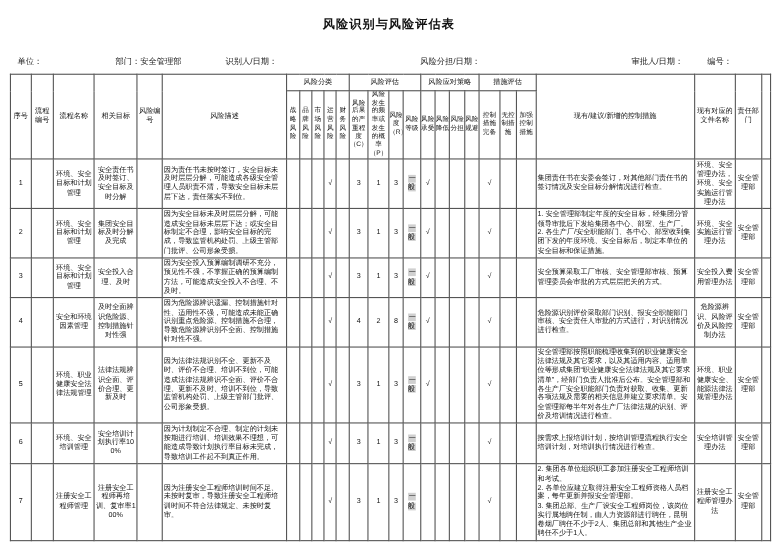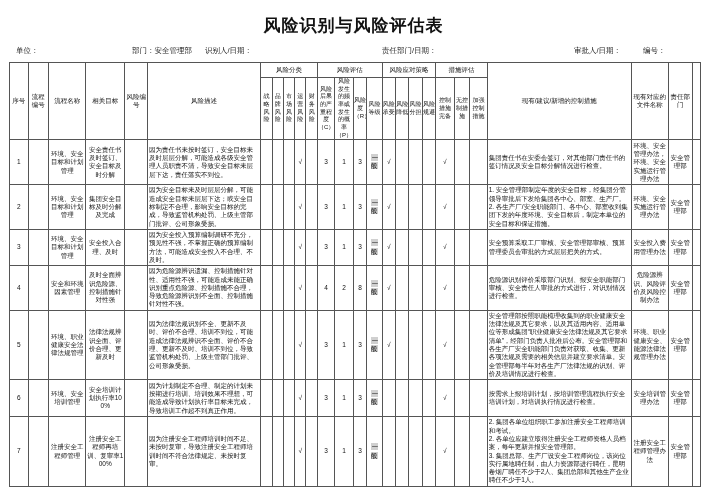--- a/index.html
+++ b/index.html
@@ -1,19 +1,19 @@
 <!DOCTYPE html>
 <html><head>
 <meta charset="utf-8">
 <style>
   html,body{margin:0;padding:0;background:#fff;}
   .page{position:relative;width:707px;height:500px;background:#fff;overflow:hidden;
         font-family:"Liberation Sans",sans-serif;color:#111;}
-  .title{text-align:center;font-weight:bold;font-size:17px;padding-top:14px;letter-spacing:1px;}
-  .info{position:relative;height:13px;margin-top:9px;font-size:7.5px;color:#222;}
+  .title{text-align:center;font-weight:bold;font-size:11px;padding-top:14px;letter-spacing:1px;}
+  .info{position:relative;height:13px;margin-top:22px;font-size:7.5px;color:#222;}
   .info span{position:absolute;top:0;white-space:nowrap;}
   table{border-collapse:collapse;table-layout:fixed;width:692px;margin:3px 0 0 9px;}
   th,td{border:1px solid #555;padding:1px;font-size:6.5px;font-weight:normal;
         text-align:center;vertical-align:middle;line-height:1.28;word-break:break-all;
         overflow:hidden;color:#111;}
   thead tr.grp th{height:12px;font-size:6.5px;}
   thead tr.sub th{font-size:6px;padding:0;}
   thead th{font-size:6.5px;}
   td.left{text-align:left;}
   td.pre{white-space:pre-line;}
@@ -28,23 +28,23 @@
 </style>
 </head>
 <body>
 
 <div class="page">
 
   <div class="title">风险识别与风险评估表</div>
 
   <div class="info">
     <span style="left:16px">单位：</span>
-    <span style="left:132px">部门：安全管理部</span>
+    <span style="left:105px">部门：安全管理部</span>
     <span style="left:205px">识别人/日期：</span>
-    <span style="left:382px">责任部门/日期：</span>
+    <span style="left:382px">风险分担/日期：</span>
     <span style="left:574px">审批人/日期：</span>
     <span style="left:643px">编号：</span>
   </div>
 
   <table>
     <colgroup>
       <col style="width:18px">
         <col style="width:20px">
         <col style="width:36px">
         <col style="width:38px">

